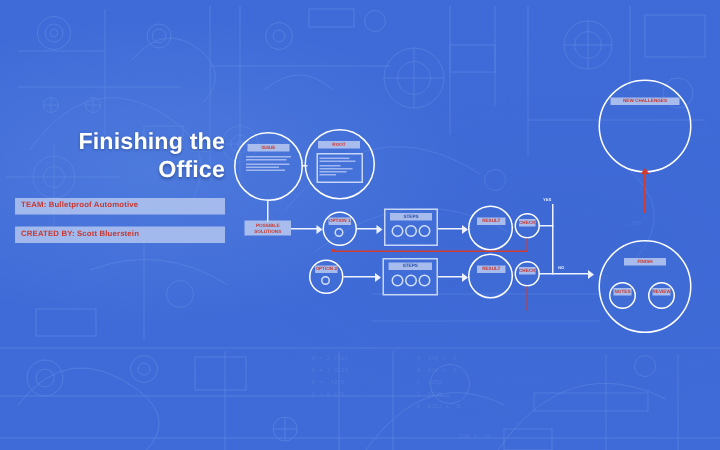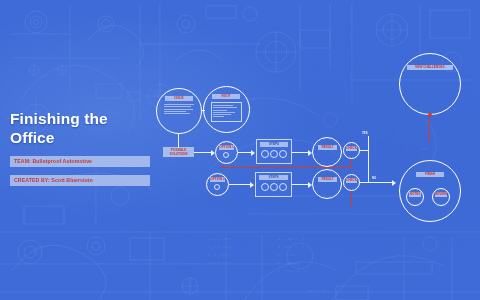--- a/index.html
+++ b/index.html
@@ -22,23 +22,22 @@
     background:
       radial-gradient(ellipse 70% 55% at 22% 38%, rgba(90,135,225,.55), rgba(0,0,0,0) 62%),
       radial-gradient(ellipse 90% 70% at 78% 55%, rgba(58,100,205,.28), rgba(0,0,0,0) 70%);
     pointer-events:none;
   }
 
   
   #title-block{position:absolute;left:10px;top:86px;width:140px;}
   #page-title{
     color:#ffffff;font-size:15.5px;font-weight:bold;line-height:1.22;
-    text-align:left;letter-spacing:.1px;
+    text-align:right;letter-spacing:.1px;
     text-shadow:0 1px 2px rgba(20,40,90,.45);
-    margin-top:24px;
   }
   .info-bar{
     margin-top:8px;background:rgba(198,212,244,.72);
     height:11px;line-height:11px;padding:0 4px;box-sizing:border-box;
     color:#c8372f;font-size:5.2px;font-weight:bold;letter-spacing:.1px;
     white-space:nowrap;overflow:hidden;
   }
   .info-bar.second{margin-top:8px;}
 
   

